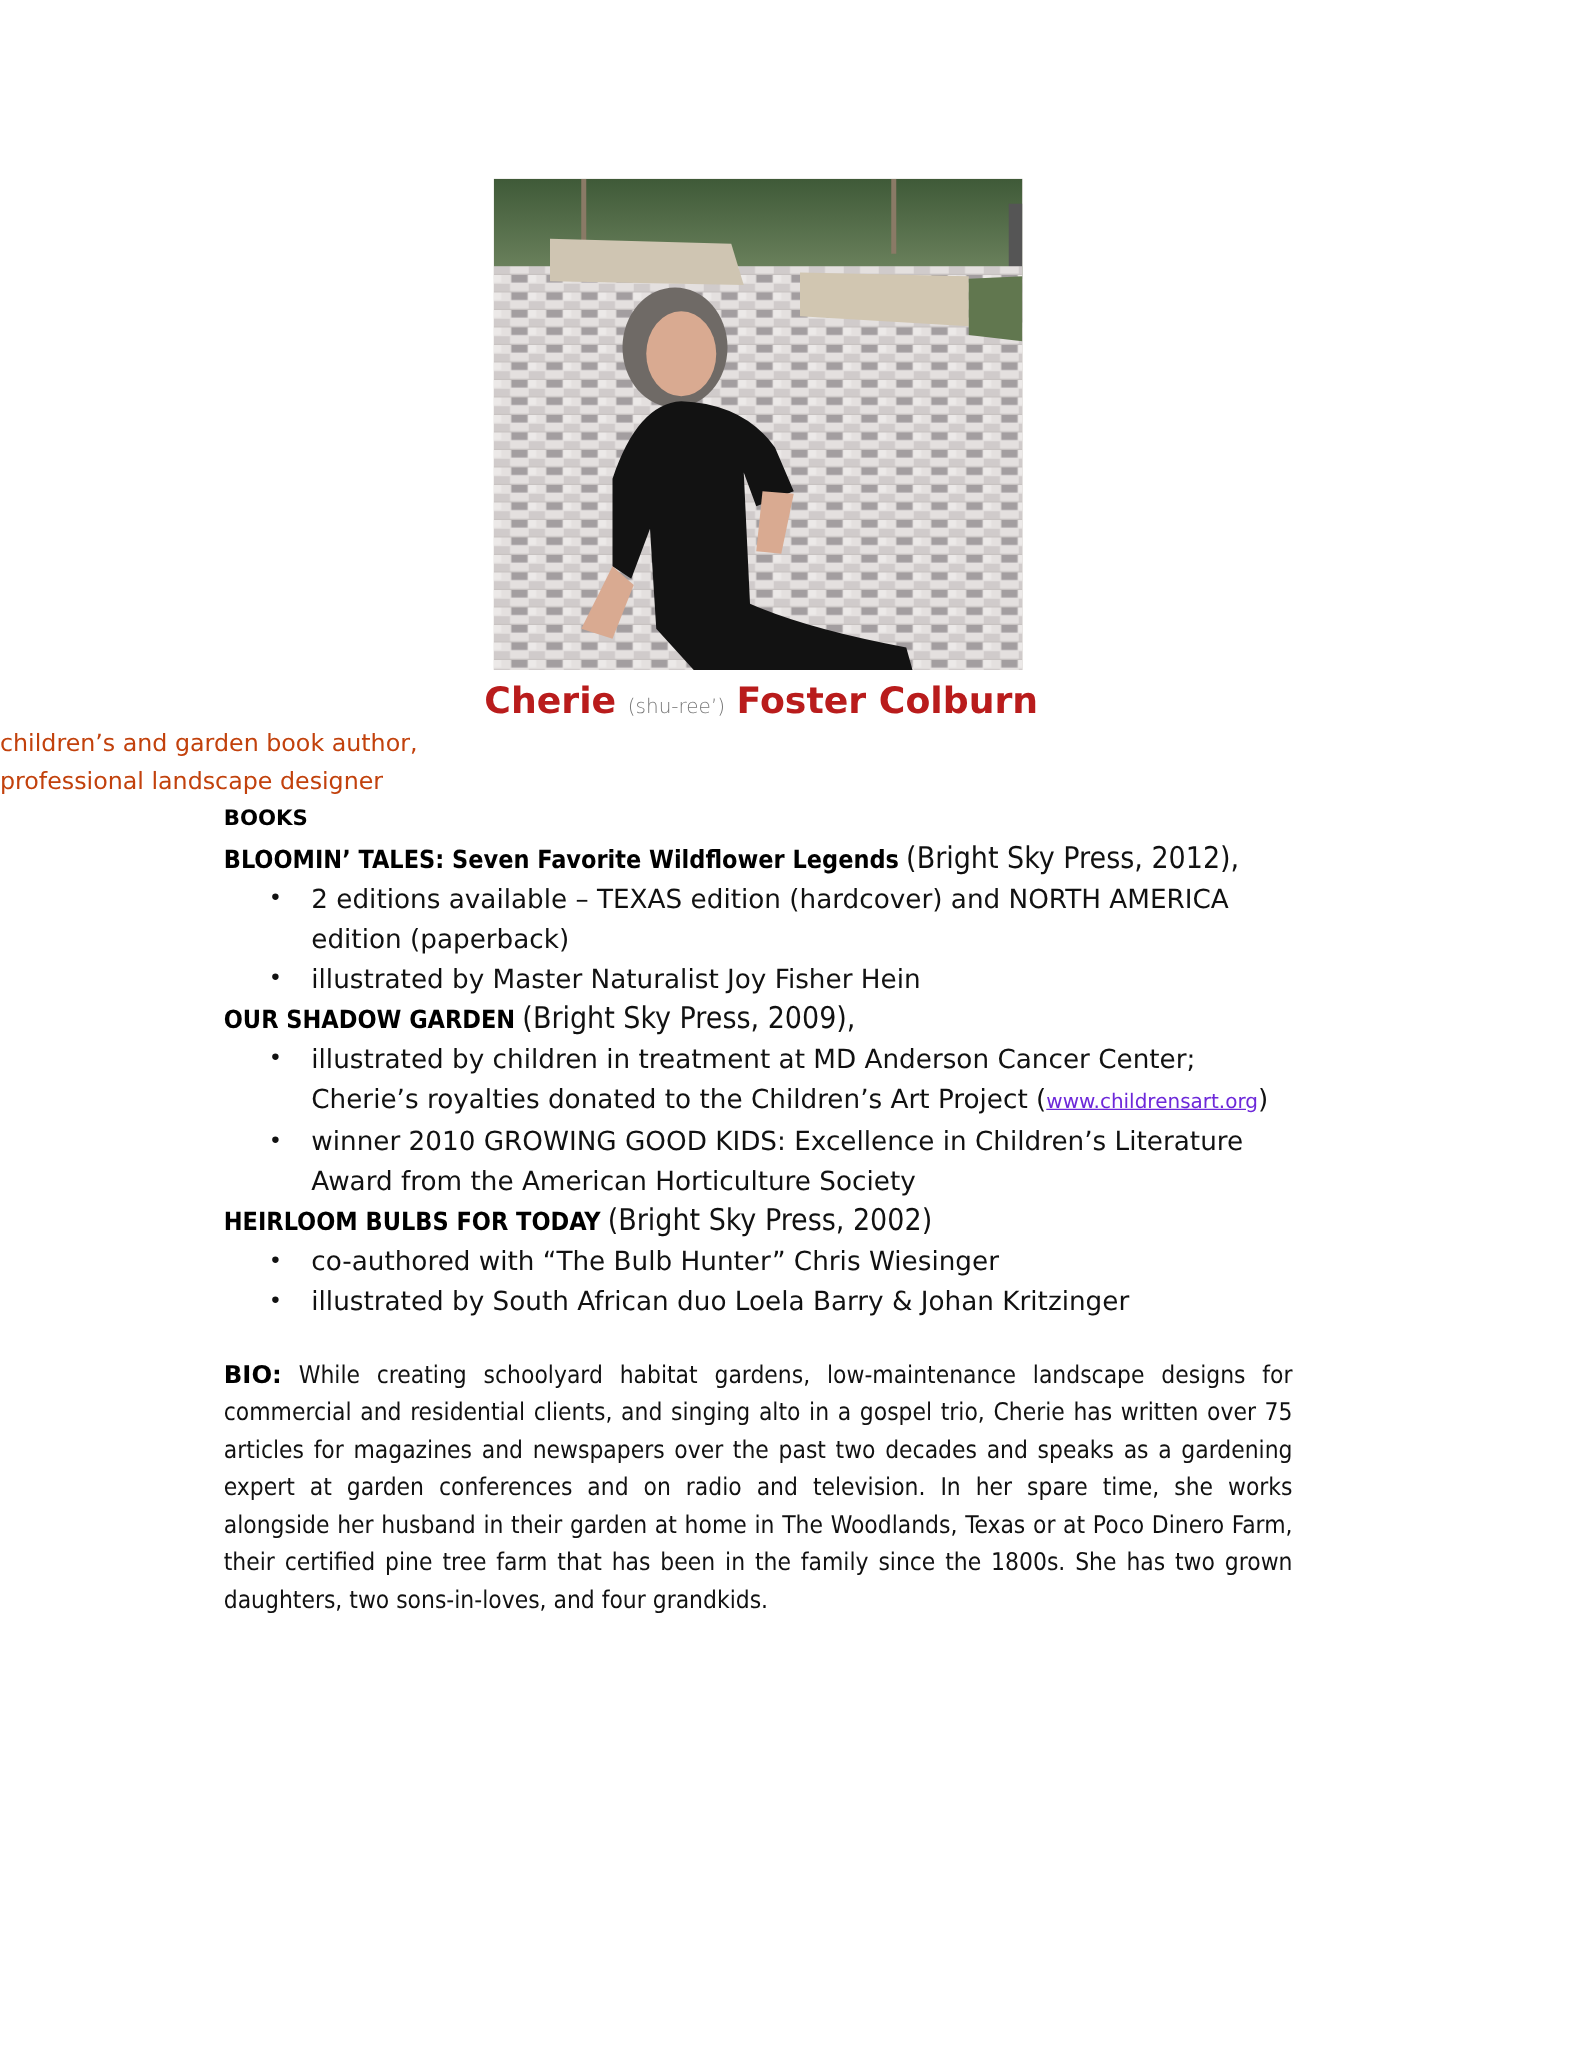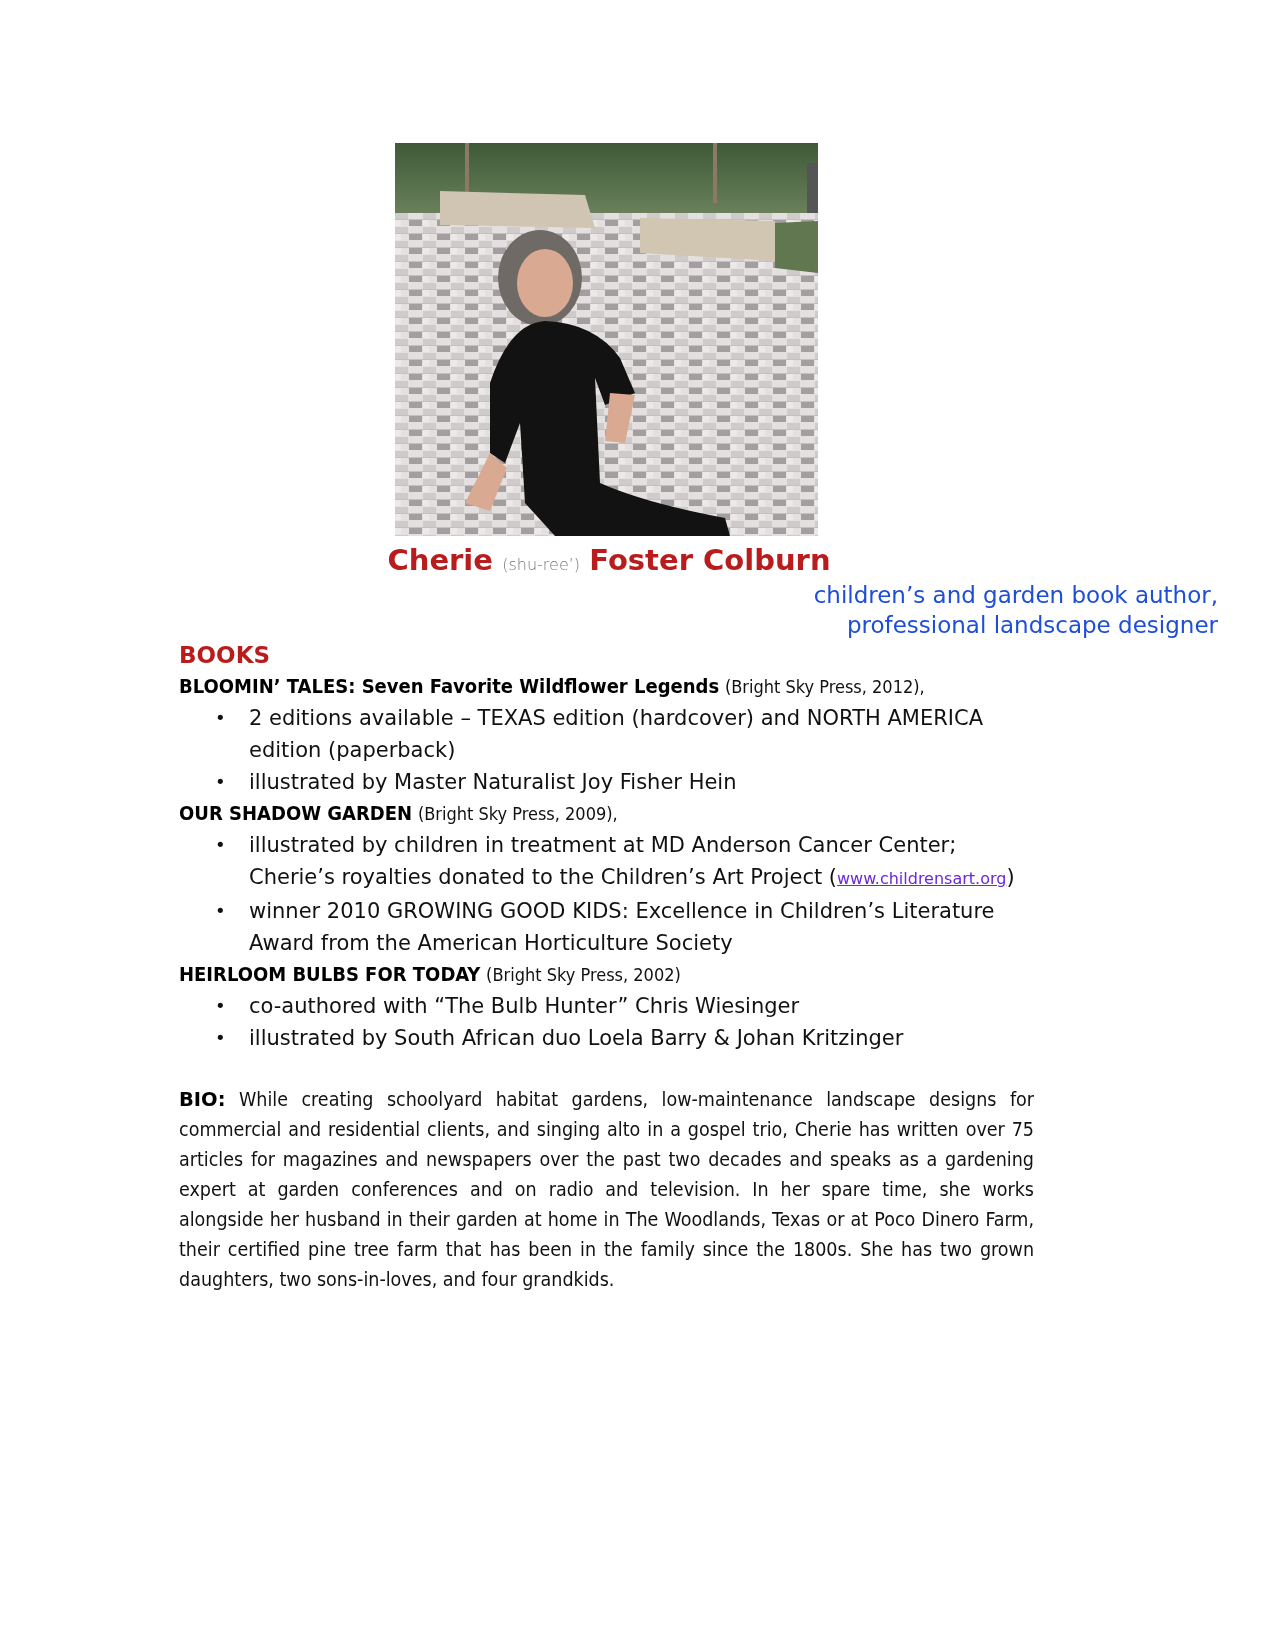--- a/index.html
+++ b/index.html
@@ -1,26 +1,26 @@
 <!DOCTYPE html>
 <html><head>
 <meta charset="utf-8">
 <style>
   html, body { margin: 0; padding: 0; background: #ffffff; }
   body { width: 1275px; height: 1650px; position: relative; font-family: "DejaVu Sans", sans-serif; color: #111; }
   .photo { position: absolute; left: 395px; top: 143px; width: 423px; height: 393px; overflow: hidden; background: #cfcac6; }
   .name-line { position: absolute; left: 0; width: 1218px; top: 540px; text-align: center; font-size: 29px; line-height: 40px; }
   .name-bold { font-family: "DejaVu Sans", sans-serif; font-weight: 700; letter-spacing: 0px; color: #b91c1c; }
   .pron { font-family: "DejaVu Sans", sans-serif; font-weight: 300; font-size: 16px; color: #777; }
-  .subtitle { position: absolute; left: 0; width: 1218px; text-align: right; font-size: 23px; color: #1d4ed8; line-height: 30px; font-family: "DejaVu Sans", sans-serif; }
+  .subtitle { position: absolute; left: 0; width: 1218px; text-align: left; font-size: 19px; color: #c2410c; line-height: 30px; font-family: "DejaVu Sans", sans-serif; }
   .content { position: absolute; left: 179px; top: 640px; width: 860px; }
-  .section-head { font-weight: 900; font-size: 23px; line-height: 31px; color: #b91c1c; font-family: "DejaVu Sans", sans-serif; }
+  .section-head { font-weight: 900; font-size: 17px; line-height: 31px; color: #000000; font-family: "DejaVu Sans", sans-serif; }
   .book-title-line { font-size: 20px; line-height: 31px; color: #000; font-family: "DejaVu Sans Condensed", "DejaVu Sans", sans-serif; }
   .book-title { font-weight: bold; margin-top: 26px; }
-  .book-meta { font-weight: normal; font-size: 18px; color: #111; }
+  .book-meta { font-weight: normal; font-size: 24px; color: #111; }
   ul.bullets { margin: 0; padding: 0 0 0 70px; list-style: none; }
   ul.bullets li { position: relative; font-size: 21px; line-height: 32px; color: #111; padding-left: 0; font-family: "DejaVu Sans", sans-serif; }
   ul.bullets li .dot { position: absolute; left: -34px; top: 0; font-size: 18px; }
   a.link { color: #6d28d9; font-size: 16px; text-decoration: underline; }
   .bio { position: absolute; left: 179px; top: 1085px; width: 855px; font-size: 19.5px; line-height: 30px; text-align: justify; color: #111; font-family: "DejaVu Sans Condensed", "DejaVu Sans", sans-serif; }
   .bio-label { font-weight: 900; color: #000000; font-family: "DejaVu Sans", sans-serif; }
 </style>
 </head>
 <body>
 

